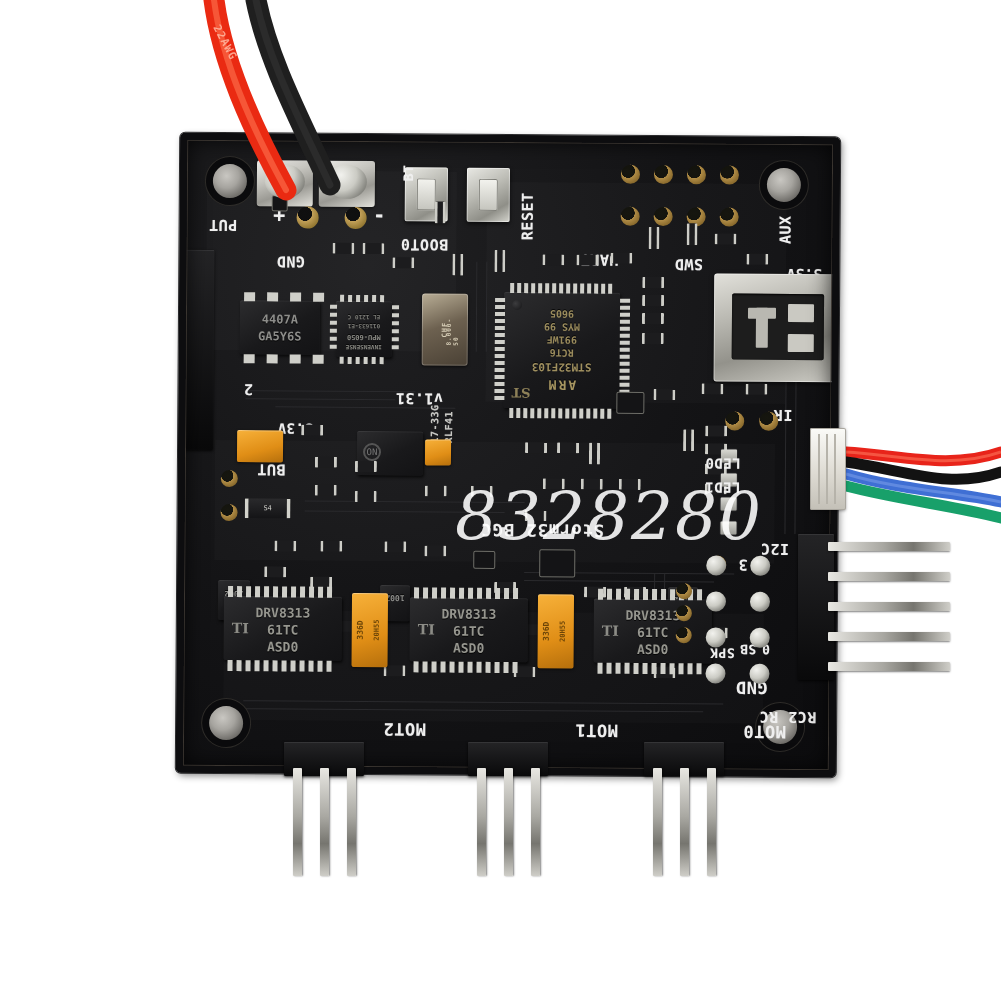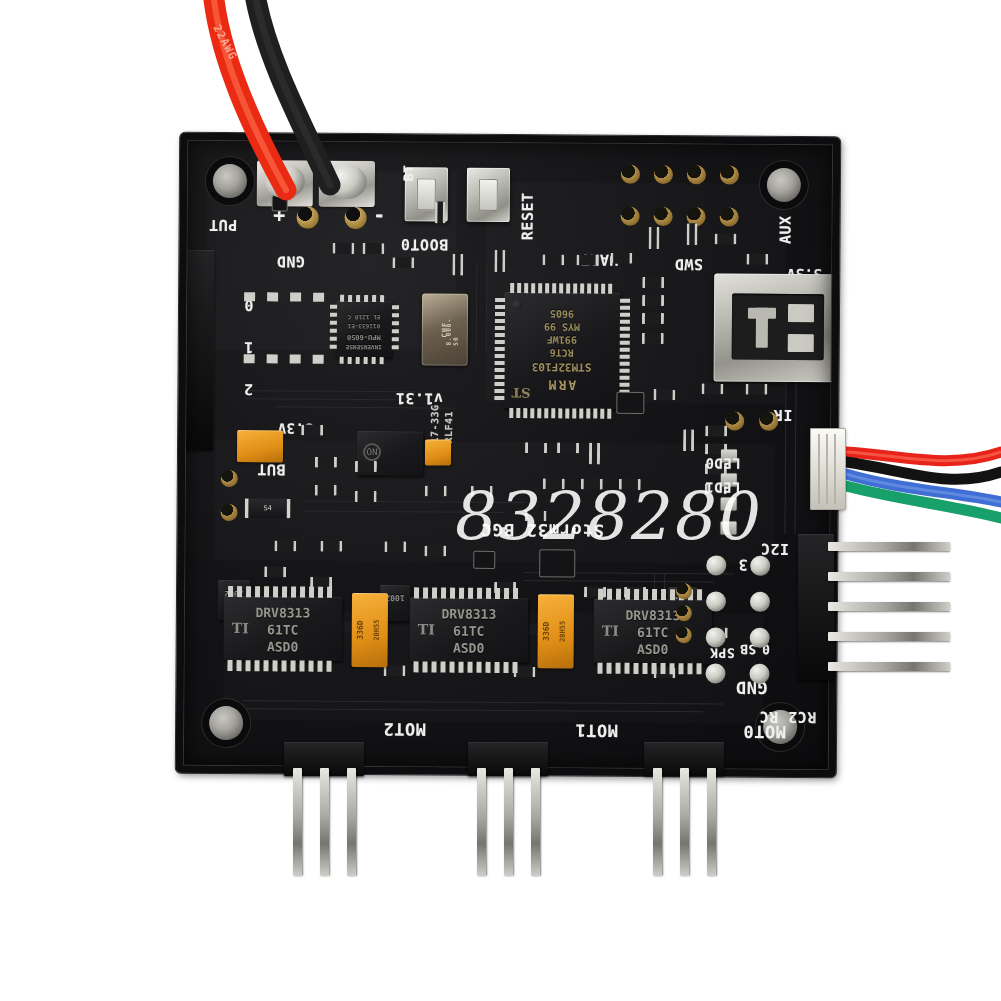--- a/index.html
+++ b/index.html
@@ -210,20 +210,24 @@
       <div class="silk r180" style="left:90px;top:112px;font-size:15px;">GND</div>
       <div class="silk r180" style="left:58px;top:156px;font-size:15px;">0</div>
       <div class="silk r180" style="left:58px;top:198px;font-size:15px;">1</div>
       <div class="silk r180" style="left:58px;top:240px;font-size:15px;">2</div>
       <div class="silk r180" style="left:92px;top:280px;font-size:14px;">3.3V</div>
       <div class="silk r180" style="left:72px;top:320px;font-size:15px;">BUT</div>
 
       <div class="vpad" style="left:36px;top:330px;width:17px;height:17px;"></div>
       <div class="vpad" style="left:36px;top:364px;width:17px;height:17px;"></div>
 
+      <div class="ic" style="left:54px;top:160px;width:80px;height:54px;">
+        <div class="lbl" style="top:12px;font-size:12px;">4407A</div>
+        <div class="lbl" style="top:29px;font-size:12px;">GA5Y6S</div>
+      </div>
       <div class="pins h" style="left:58px;top:152px;gap:12px;">
         <div class="pin" style="width:11px;height:9px;"></div>
           <div class="pin" style="width:11px;height:9px;"></div>
         <div class="pin" style="width:11px;height:9px;"></div>
           <div class="pin" style="width:11px;height:9px;"></div>
       </div>
       <div class="pins h" style="left:58px;top:214px;gap:12px;">
         <div class="pin" style="width:11px;height:9px;"></div>
           <div class="pin" style="width:11px;height:9px;"></div>
         <div class="pin" style="width:11px;height:9px;"></div>

